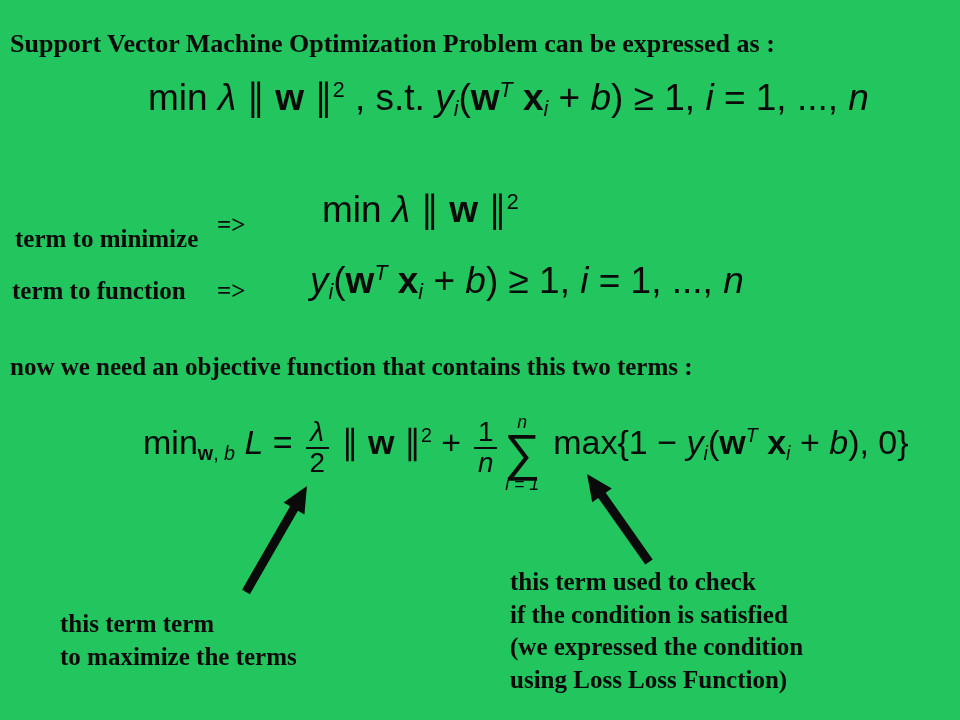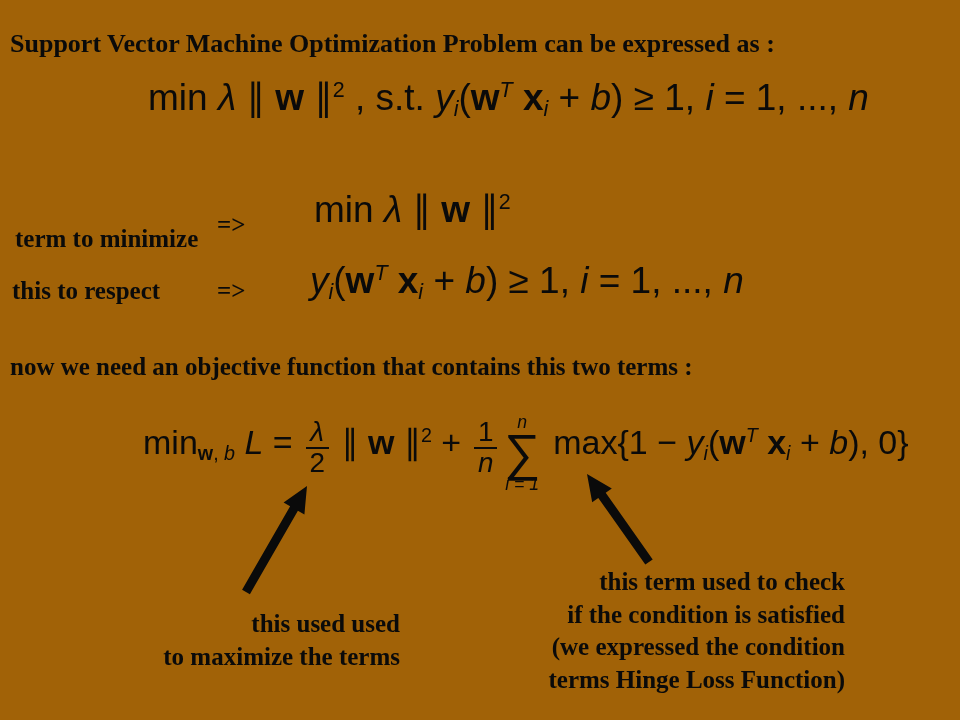--- a/index.html
+++ b/index.html
@@ -1,74 +1,74 @@
 <!DOCTYPE html>
 <html><head>
 <meta charset="utf-8">
 <style>
   html,body{margin:0;padding:0;}
   body{background:#888;}
   .slide{
     position:relative; width:960px; height:720px; margin:0 auto;
-    background:#a16207; color:#0a0a0a; overflow:hidden;
+    background:#22c55e; color:#0a0a0a; overflow:hidden;
     font-family:"Liberation Serif","DejaVu Serif",serif;
   }
   .abs{position:absolute; white-space:nowrap;}
   .label{font-weight:bold; font-size:25px; line-height:1.2;}
   .title{font-weight:bold; font-size:26px;}
   
   .f{font-family:Liberation Sans, sans-serif; white-space:nowrap;}
   .f-big{font-size:37px;}
   .f-obj{font-size:34px;}
   .t-rm{font-style:normal;}
   .t-it{font-style:italic;}
   .t-bf{font-weight:bold;}
   .t-sup{font-size:.58em; vertical-align:.62em;}
   .t-sub{font-size:.58em; vertical-align:-.28em;}
   .frac{display:inline-block; text-align:center; vertical-align:-.62em; line-height:1.02; font-size:.82em; margin:0 .12em;}
   .frac .num{display:block; padding:0 .14em;}
   .frac .den{display:block; border-top:2px solid #0a0a0a; padding:0 .14em;}
   .sum{display:inline-block; text-align:center; vertical-align:-1.05em; line-height:.95; margin:0 .1em;}
   .sum .lim{display:block; font-size:.52em; font-style:italic; line-height:1.15;}
   .sum .sigma{display:block; font-size:1.5em; line-height:.82;}
-  .ann{position:absolute; text-align:right; font-weight:bold; font-size:25px; line-height:1.3; white-space:nowrap;}
+  .ann{position:absolute; text-align:left; font-weight:bold; font-size:25px; line-height:1.3; white-space:nowrap;}
   .arrows{position:absolute; left:0; top:0; pointer-events:none;}
 </style>
 </head>
 <body>
 
 <div class="slide">
 
   <div class="abs title" style="left:10px; top:29px;">Support Vector Machine Optimization Problem can be expressed as :</div>
 
   <div class="abs f f-big" style="left:148px; top:76px;"><span class="t-rm">min </span><span class="t-it">λ</span><span class="t-rm"> ∥ </span><span class="t-bf">w</span><span class="t-rm"> ∥</span><span class="t-sup">2</span><span class="t-rm"> ,  s.t. </span><span class="t-it">y</span><span class="t-sub t-it">i</span><span class="t-rm">(</span><span class="t-bf">w</span><span class="t-sup t-it">T</span><span class="t-rm"> </span><span class="t-bf">x</span><span class="t-sub t-it">i</span><span class="t-rm"> + </span><span class="t-it">b</span><span class="t-rm">) ≥ 1,  </span><span class="t-it">i</span><span class="t-rm"> = 1, ..., </span><span class="t-it">n</span></div>
 
 
   <div class="abs label" style="left:15px; top:224px;">term to minimize</div>
   <div class="abs label" style="left:217px; top:210px;">=&gt;</div>
-  <div class="abs f f-big" style="left:314px; top:188px;"><span class="t-rm">min </span><span class="t-it">λ</span><span class="t-rm"> ∥ </span><span class="t-bf">w</span><span class="t-rm"> ∥</span><span class="t-sup">2</span></div>
+  <div class="abs f f-big" style="left:322px; top:188px;"><span class="t-rm">min </span><span class="t-it">λ</span><span class="t-rm"> ∥ </span><span class="t-bf">w</span><span class="t-rm"> ∥</span><span class="t-sup">2</span></div>
 
-  <div class="abs label" style="left:12px; top:276px;">this to respect</div>
+  <div class="abs label" style="left:12px; top:276px;">term to function</div>
   <div class="abs label" style="left:217px; top:276px;">=&gt;</div>
   <div class="abs f f-big" style="left:310px; top:260px;"><span class="t-it">y</span><span class="t-sub t-it">i</span><span class="t-rm">(</span><span class="t-bf">w</span><span class="t-sup t-it">T</span><span class="t-rm"> </span><span class="t-bf">x</span><span class="t-sub t-it">i</span><span class="t-rm"> + </span><span class="t-it">b</span><span class="t-rm">) ≥ 1,  </span><span class="t-it">i</span><span class="t-rm"> = 1, ..., </span><span class="t-it">n</span></div>
 
   <div class="abs label" style="left:10px; top:352px;">now we need an objective function that contains this two terms :</div>
 
   <div class="abs f f-obj" style="left:143px; top:412px;"><span class="t-rm">min</span><span class="t-sub t-bf">w</span><span class="t-sub">, </span><span class="t-sub t-it">b</span><span class="t-it"> L</span><span class="t-rm"> = </span><span class="frac"><span class="num t-it">λ</span><span class="den t-rm">2</span></span><span class="t-rm"> ∥ </span><span class="t-bf">w</span><span class="t-rm"> ∥</span><span class="t-sup">2</span><span class="t-rm"> + </span><span class="frac"><span class="num t-rm">1</span><span class="den t-it">n</span></span><span class="sum"><span class="lim">n</span><span class="sigma">∑</span><span class="lim">i = 1</span></span><span class="t-rm"> max{1 − </span><span class="t-it">y</span><span class="t-sub t-it">i</span><span class="t-rm">(</span><span class="t-bf">w</span><span class="t-sup t-it">T</span><span class="t-rm"> </span><span class="t-bf">x</span><span class="t-sub t-it">i</span><span class="t-rm"> + </span><span class="t-it">b</span><span class="t-rm">), 0}</span></div>
 
   <svg class="arrows" width="960" height="720" viewBox="0 0 960 720">
     <polygon fill="#0a0a0a" points="249.9,594.2 297.9,510.7 304.4,514.5 307,486 283.6,502.5 290.1,506.3 242.1,589.8"></polygon>
     <polygon fill="#0a0a0a" points="652.7,559.4 605.7,492.7 611.8,488.4 587,474 592.2,502.2 598.3,497.9 645.3,564.6"></polygon>
   </svg>
 
   <div class="ann" style="left:60px; top:608px; width:340px;">
-    <div>this used used</div>
+    <div>this term term</div>
     <div>to maximize the terms</div>
   </div>
 
   <div class="ann" style="left:510px; top:566px; width:335px;">
     <div>this term used to check</div>
     <div>if the condition is satisfied</div>
     <div>(we expressed the condition</div>
-    <div>terms Hinge Loss Function)</div>
+    <div>using Loss Loss Function)</div>
   </div>
 
 </div>
 
 </body></html>

